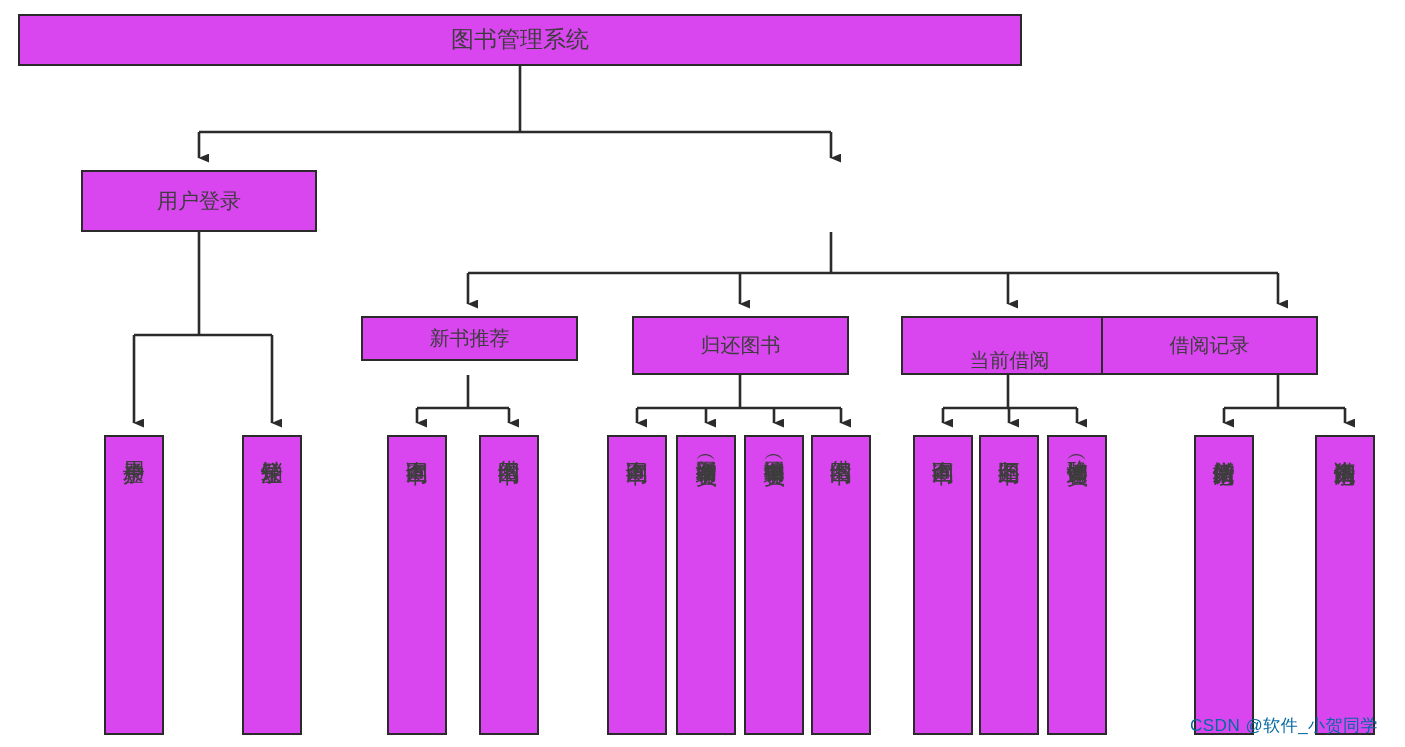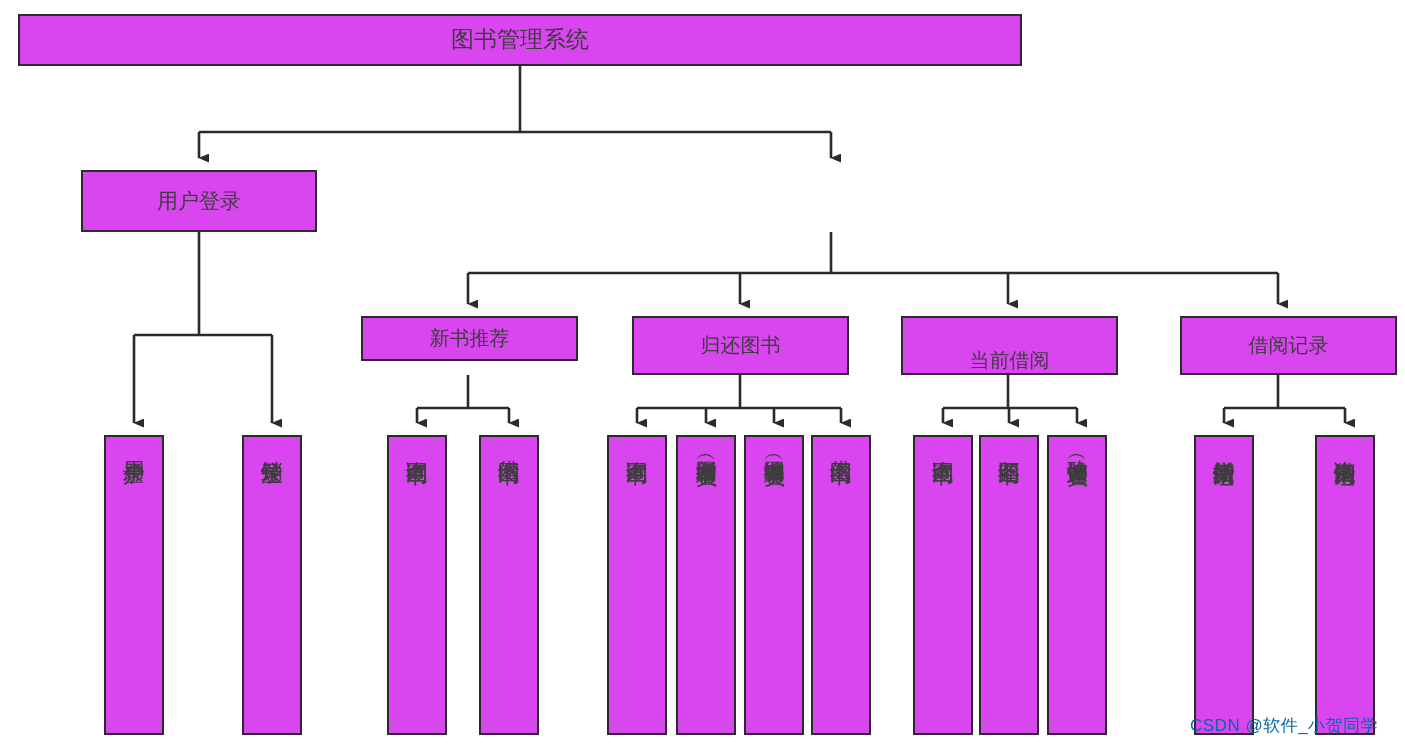--- a/index.html
+++ b/index.html
@@ -133,21 +133,21 @@
 
   <div class="node node-l2" style="left:361px; top:316px; width:217px; height:45px;">
     <span class="label">新书推荐</span>
   </div>
   <div class="node node-l2" style="left:632px; top:316px; width:217px; height:59px;">
     <span class="label">归还图书</span>
   </div>
   <div class="node node-l2" style="left:901px; top:316px; width:217px; height:59px;align-items:flex-end;">
     <span class="label">当前借阅</span>
   </div>
-  <div class="node node-l2" style="left:1180px; top:316px; width:217px; height:59px;">
+  <div class="node node-l2" style="left:1101px; top:316px; width:217px; height:59px;">
     <span class="label">借阅记录</span>
   </div>
 
   <div class="node node-leaf" style="left:104px; top:435px; width:60px; height:300px;">
     <span class="label">用户登录</span>
   </div>
   <div class="node node-leaf" style="left:242px; top:435px; width:60px; height:300px;">
     <span class="label">注销登录</span>
   </div>
 

